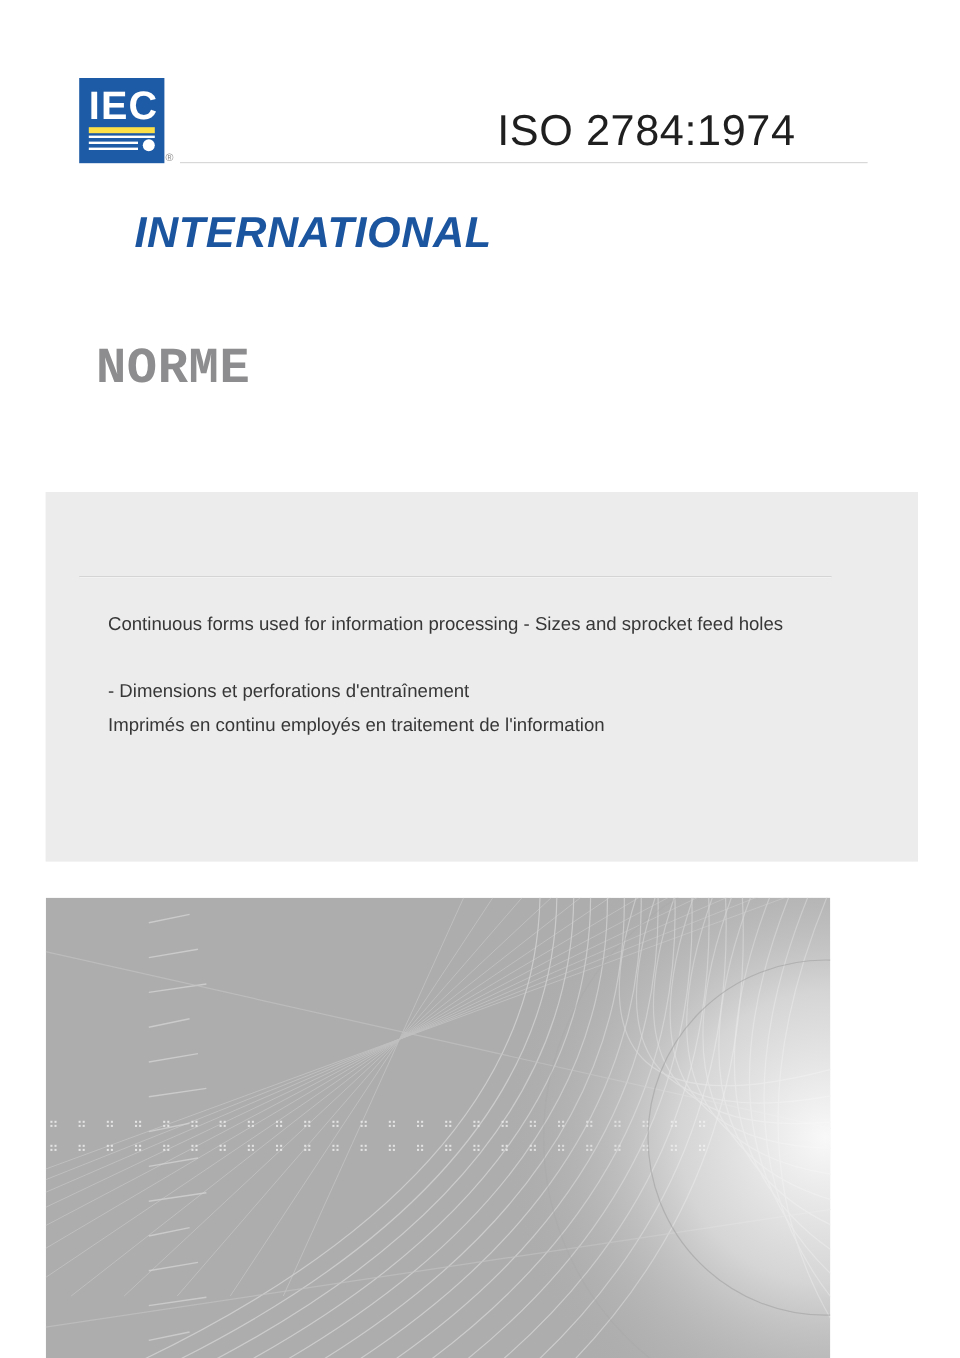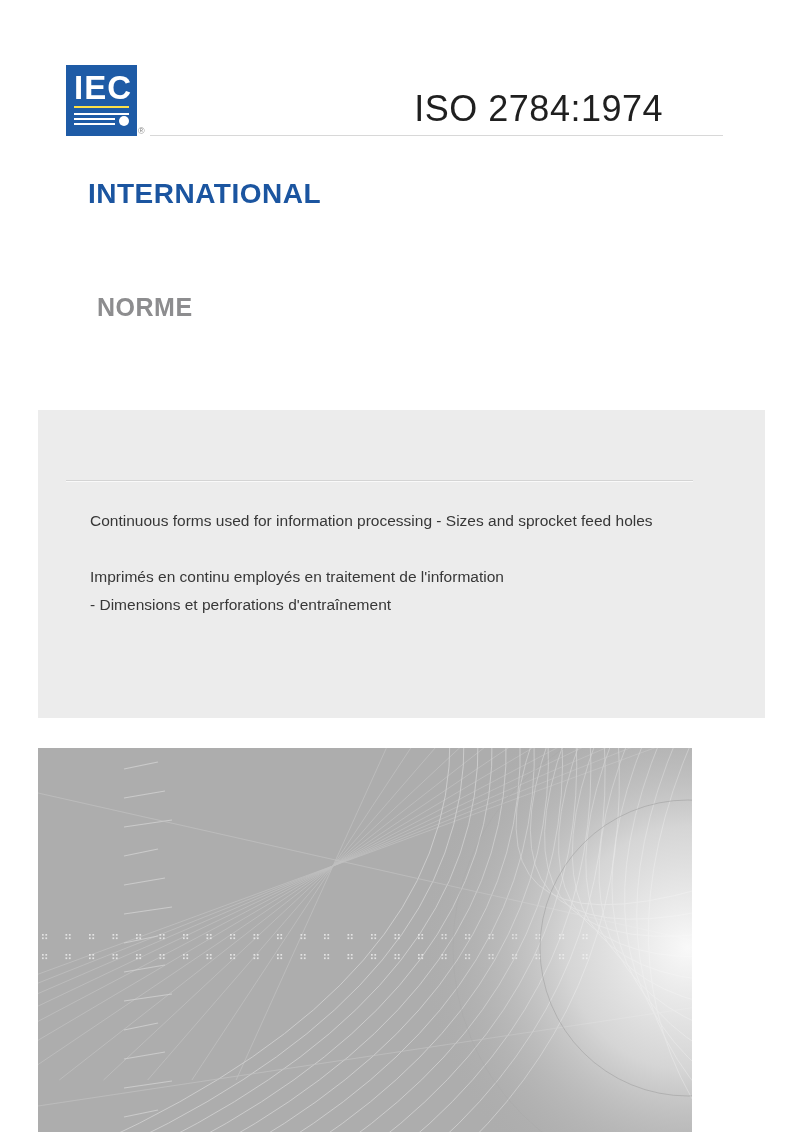--- a/index.html
+++ b/index.html
@@ -7,39 +7,39 @@
     position:relative;width:800px;height:1132px;margin:0 auto;background:#ffffff;
     overflow:hidden;font-family:"Liberation Sans","DejaVu Sans",sans-serif;
     --brand-blue:#1e5ba6;--heading-blue:#1b55a0;--heading-gray:#8d8d8f;
     --panel-gray:#ececec;--artwork-gray:#adadad;--text-dark:#373737;
   }
   
   .logo{position:absolute;left:66px;top:65px;width:71px;height:71px;background:var(--brand-blue,#1e5ba6);}
   .logo-text{
     position:absolute;left:8px;right:8px;top:5px;color:#fff;font-weight:bold;
     font-size:33px;line-height:36px;letter-spacing:1px;text-align:center;
-    border-bottom:2px solid #fde047;padding-bottom:0px;
+    border-bottom:5px solid #fde047;padding-bottom:0px;
   }
   .logo-stripes{position:absolute;left:8px;right:8px;bottom:9px;height:14px;}
   .stripe{position:absolute;left:0;right:0;height:2px;background:#fff;}
   .stripe.s1{top:0;}
   .stripe.s2{top:5px;right:14px;}
   .stripe.s3{top:10px;right:14px;}
   .logo-dot{position:absolute;right:0;top:3px;width:10px;height:10px;border-radius:50%;background:#fff;}
   .reg-mark{position:absolute;left:138px;top:126px;font-size:9px;color:#8a8a8a;}
   .header-rule{position:absolute;left:150px;top:135px;width:573px;height:1px;background:#d8d8d8;}
   .std-number{
     position:absolute;top:88px;right:137px;font-size:36px;letter-spacing:.5px;
     color:#1f1f1f;white-space:nowrap;
   }
   
-  .heading-en{position:absolute;left:88px;top:171px;font-size:28px;font-weight:bold;
-    line-height:46px;color:var(--heading-blue,#1b55a0);letter-spacing:.5px;}
-  .heading-fr{position:absolute;left:97px;top:284px;font-size:25px;font-weight:bold;
-    line-height:46px;color:var(--heading-gray,#8d8d8f);letter-spacing:.5px;}
+  .heading-en{position:absolute;left:112px;top:171px;font-size:36px;font-weight:bold;
+    line-height:46px;color:var(--heading-blue,#1b55a0);letter-spacing:.5px;font-style:italic;}
+  .heading-fr{position:absolute;left:80px;top:284px;font-size:42px;font-weight:bold;
+    line-height:46px;color:var(--heading-gray,#8d8d8f);letter-spacing:.5px;font-family:Liberation Mono, monospace;}
   
   .title-panel{position:absolute;left:38px;top:410px;width:727px;height:308px;background:var(--panel-gray,#ececec);}
   .panel-rule{position:absolute;left:28px;top:70px;width:627px;height:1px;background:#d4d4d4;border-bottom:1px solid #f9f9f9;}
   .title-en{position:absolute;left:52px;top:100px;width:640px;font-size:15.5px;line-height:22px;color:var(--text-dark,#373737);}
   .title-fr{position:absolute;left:52px;top:153px;width:640px;font-size:15.5px;line-height:28px;color:var(--text-dark,#373737);}
   
   .artwork{position:absolute;left:38px;top:748px;width:654px;height:384px;overflow:hidden;}
   .artwork svg{display:block;width:654px;height:384px;}
 </style>
 </head>
@@ -65,22 +65,22 @@
     <div>INTERNATIONAL</div>
   </div>
   <div class="heading-fr">
     <div>NORME</div>
   </div>
 
   <div class="title-panel">
     <div class="panel-rule"></div>
     <div class="title-en">Continuous forms used for information processing - Sizes and sprocket feed holes</div>
     <div class="title-fr">
+      <div>- Dimensions et perforations d'entraînement</div>
       <div>Imprimés en continu employés en traitement de l'information</div>
-      <div>- Dimensions et perforations d'entraînement</div>
     </div>
   </div>
 
   <div class="artwork">
     <svg id="artwork-svg" viewBox="0 0 654 384">
       <defs>
         <radialGradient id="glow" gradientUnits="userSpaceOnUse" cx="650" cy="200" r="270">
           <stop offset="0" stop-color="#fbfbfb" stop-opacity="0.97"></stop>
           <stop offset="0.45" stop-color="#f0f0f0" stop-opacity="0.6"></stop>
           <stop offset="1" stop-color="#adadad" stop-opacity="0"></stop>

